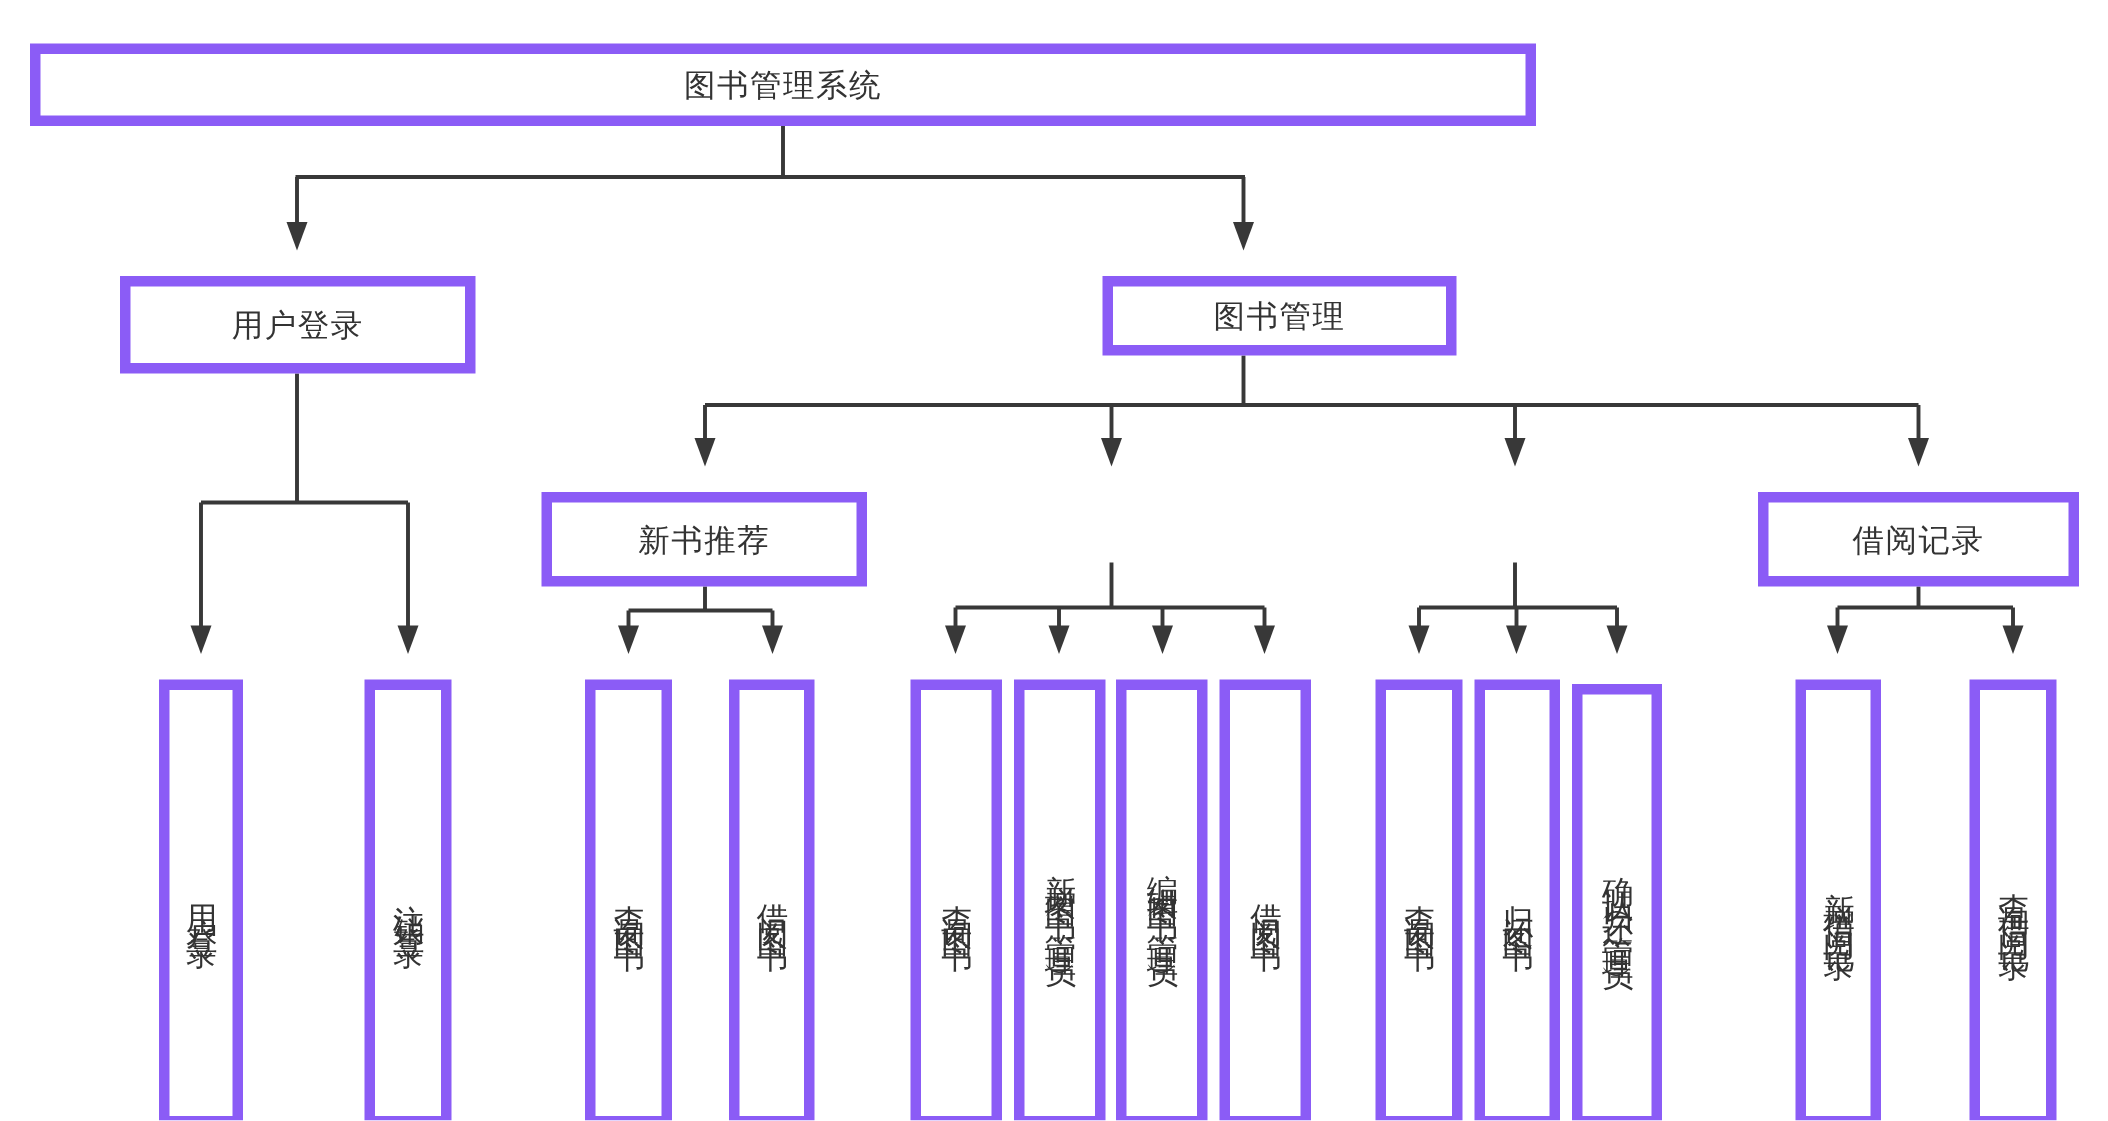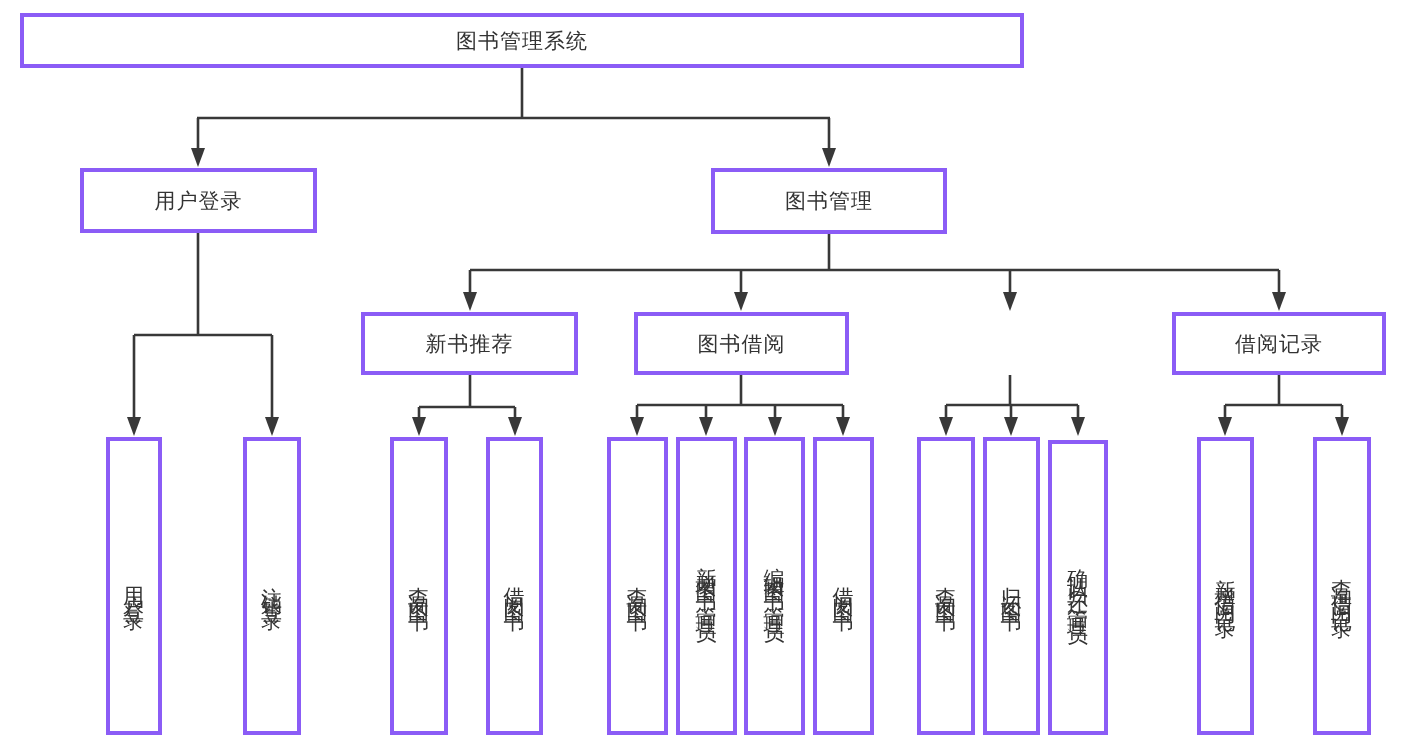--- a/index.html
+++ b/index.html
@@ -7,27 +7,28 @@
     position:relative;
     width:1405px;height:747px;
     background:#ffffff;
     font-family:"Liberation Sans","DejaVu Sans",sans-serif;
     overflow:hidden;
   }
   .wires{position:absolute;left:0;top:0;z-index:1;}
   .box{
     position:absolute;
     box-sizing:border-box;
-    border:4px solid #8b5cf6;
+    border:7px solid #8b5cf6;
     background:#ffffff;
     display:flex;
     align-items:center;
     justify-content:center;
     color:#333333;
     z-index:2;
+    margin-top:16px;
   }
   .hbox{font-size:21px;letter-spacing:1px;}
   .vbox{
     font-size:21px;
     writing-mode:vertical-rl;
     text-orientation:mixed;
     letter-spacing:8px;
     line-height:1;
   }
   .watermark{
@@ -81,24 +82,23 @@
       <polygon points="1004,417 1018,417 1011,436"></polygon>
       <polygon points="1071,417 1085,417 1078,436"></polygon>
       <polygon points="1218,417 1232,417 1225,436"></polygon>
       <polygon points="1335,417 1349,417 1342,436"></polygon>
     </g>
   </svg>
 
   <div class="box hbox" style="left:20px;top:13px;width:1004px;height:55px;">图书管理系统</div>
 
   <div class="box hbox" style="left:80px;top:168px;width:237px;height:65px;">用户登录</div>
-  <div class="box hbox" style="left:711px;top:168px;width:236px;height:66px;">图书管理</div>
+  <div class="box hbox" style="left:735px;top:168px;width:236px;height:53px;">图书管理</div>
 
   <div class="box hbox" style="left:361px;top:312px;width:217px;height:63px;">新书推荐</div>
-  <div class="box hbox" style="left:634px;top:312px;width:215px;height:63px;">图书借阅</div>
   <div class="box hbox" style="left:1172px;top:312px;width:214px;height:63px;">借阅记录</div>
 
   <div class="box vbox" style="left:106px;top:437px;width:56px;height:298px;">用户登录</div>
   <div class="box vbox" style="left:243px;top:437px;width:58px;height:298px;">注销登录</div>
 
   <div class="box vbox" style="left:390px;top:437px;width:58px;height:298px;">查询图书</div>
   <div class="box vbox" style="left:486px;top:437px;width:57px;height:298px;">借阅图书</div>
 
   <div class="box vbox" style="left:607px;top:437px;width:61px;height:298px;">查询图书</div>
   <div class="box vbox" style="left:676px;top:437px;width:61px;height:298px;">新增图书（管理员）</div>

